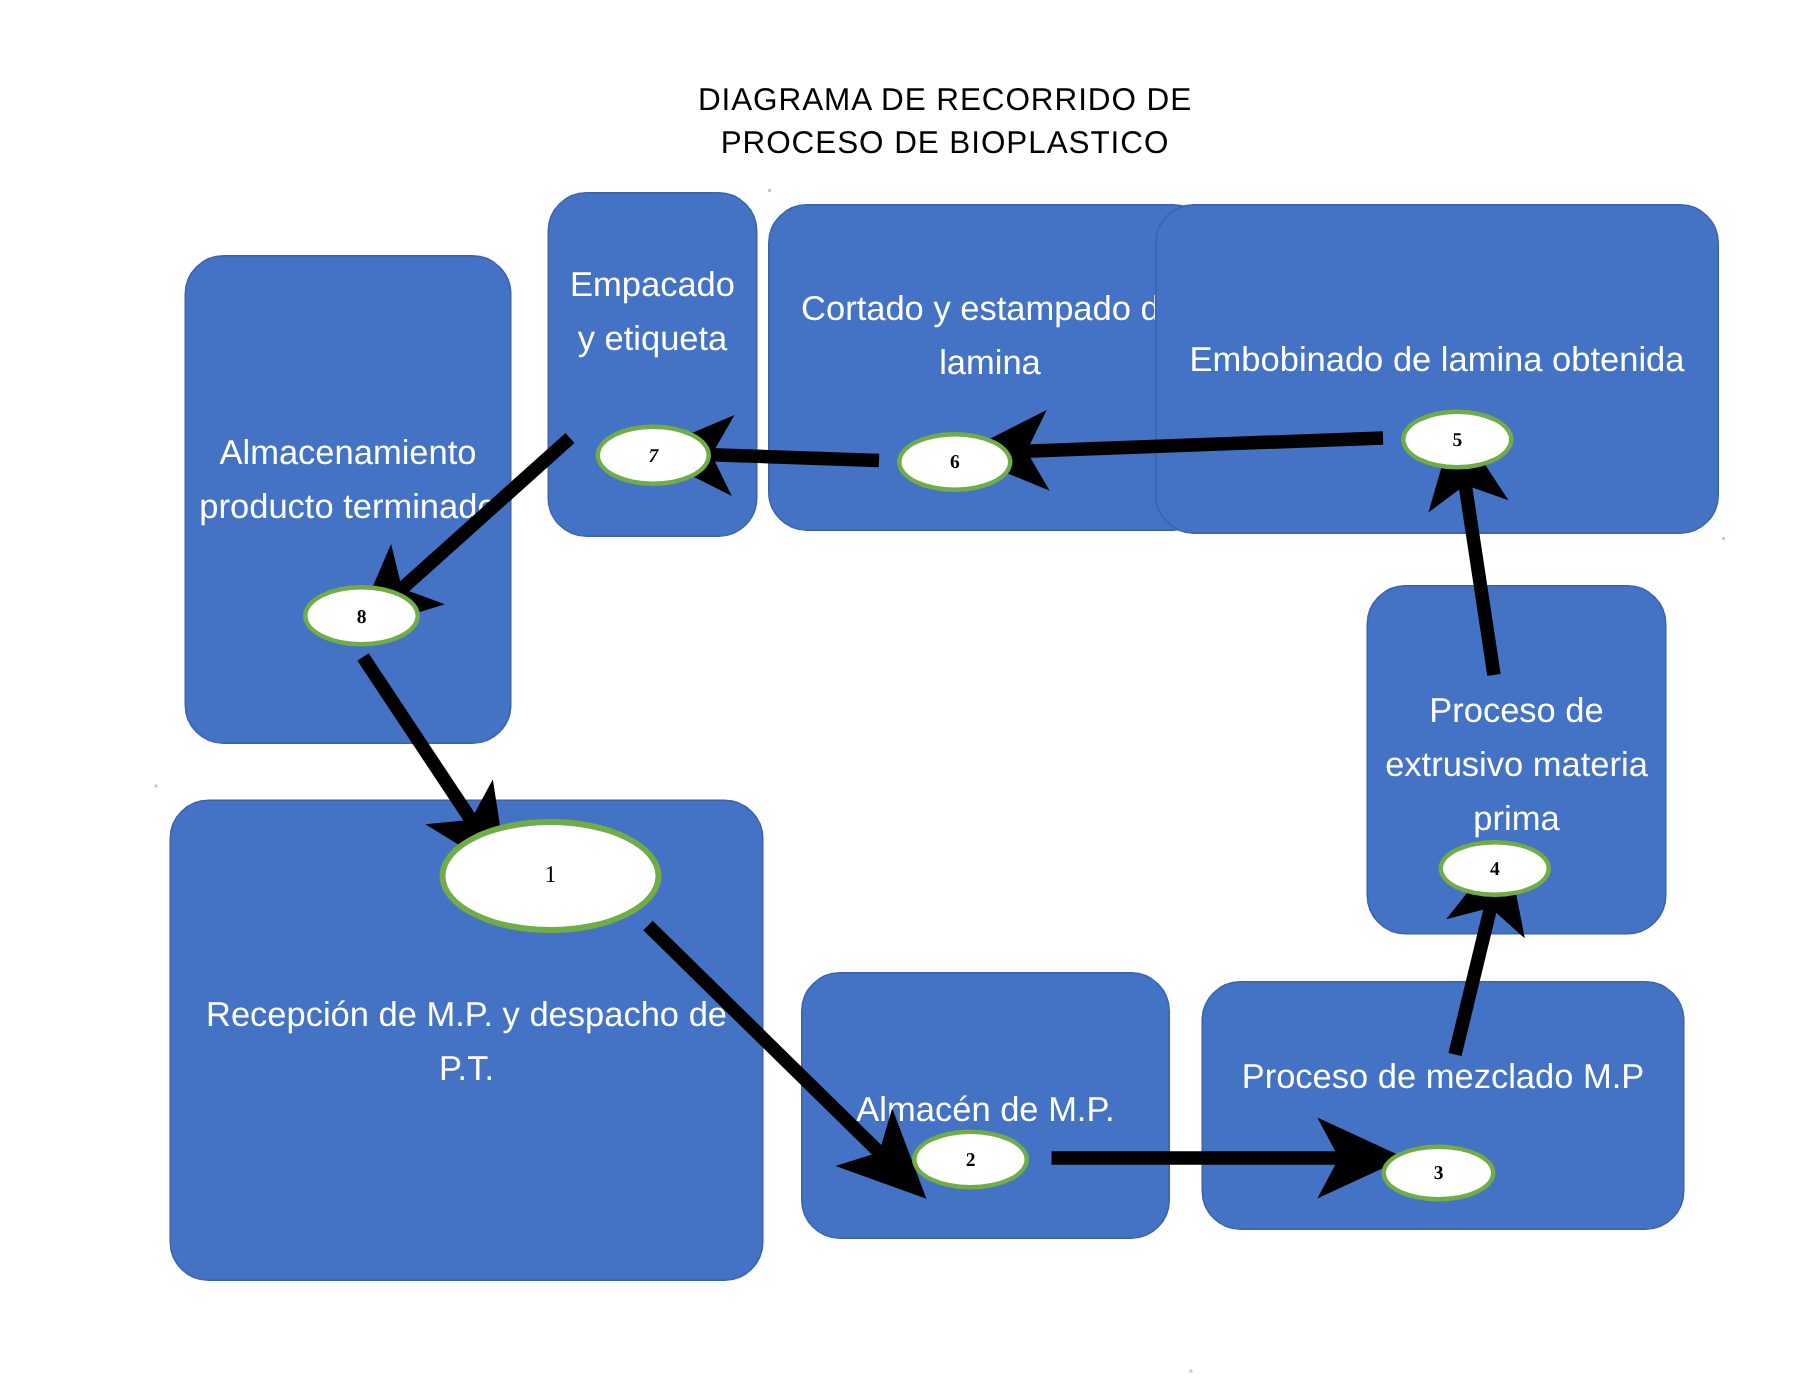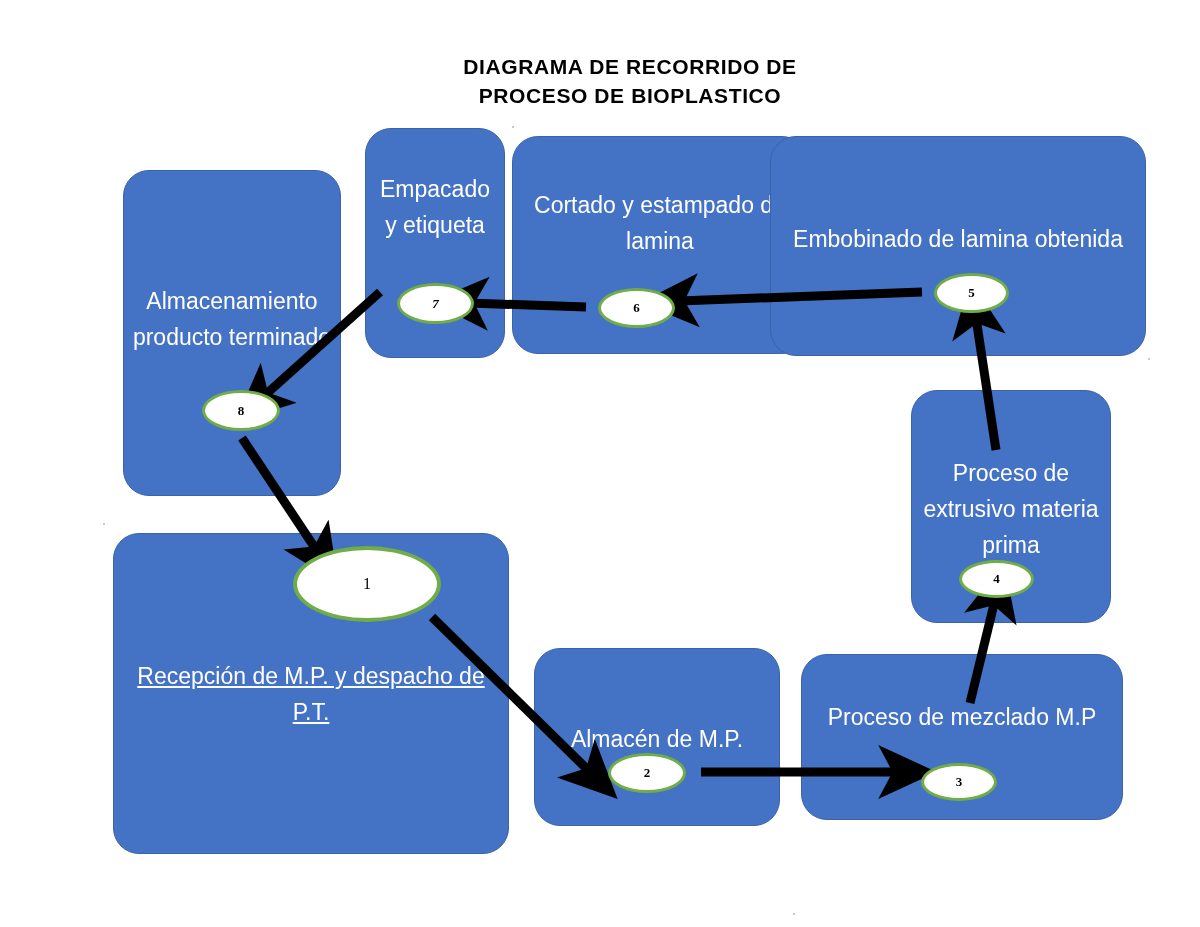--- a/index.html
+++ b/index.html
@@ -16,21 +16,21 @@
     height: 927px;
     background: #ffffff;
     overflow: hidden;
   }
   #title {
     position: absolute;
     left: 300px;
     top: 52px;
     width: 660px;
     text-align: center;
-    font-weight: bold;
+    font-weight: normal;
     font-size: 21px;
     line-height: 29px;
     letter-spacing: 0.6px;
     color: #000000;
     white-space: pre-line;
   }
   .box {
     position: absolute;
     background: #4472C4;
     border: 1px solid #3a63ab;
@@ -113,21 +113,21 @@
 
   <div class="box" style="left:534px; top:648px; width:246px; height:178px;">
     <div class="box-label" style="top:72px;">Almacén de M.P.</div>
   </div>
 
   <div class="box" style="left:801px; top:654px; width:322px; height:166px;">
     <div class="box-label" style="top:44px;">Proceso de mezclado M.P</div>
   </div>
 
   <div class="box" style="left:113px; top:533px; width:396px; height:321px;">
-    <div class="box-label" style="top:124px; left:20px; right:20px;text-decoration:underline;">Recepción de M.P. y despacho de P.T.</div>
+    <div class="box-label" style="top:124px; left:20px; right:20px;">Recepción de M.P. y despacho de P.T.</div>
   </div>
 
   <svg id="arrows" viewBox="0 0 1200 927">
     <defs>
       <marker id="ah" markerWidth="7" markerHeight="7" refX="2.2" refY="3" orient="auto">
         <path d="M0,0 L6.5,3 L0,6 L1.6,3 z" fill="#000000"></path>
       </marker>
     </defs>
 
     <g>

